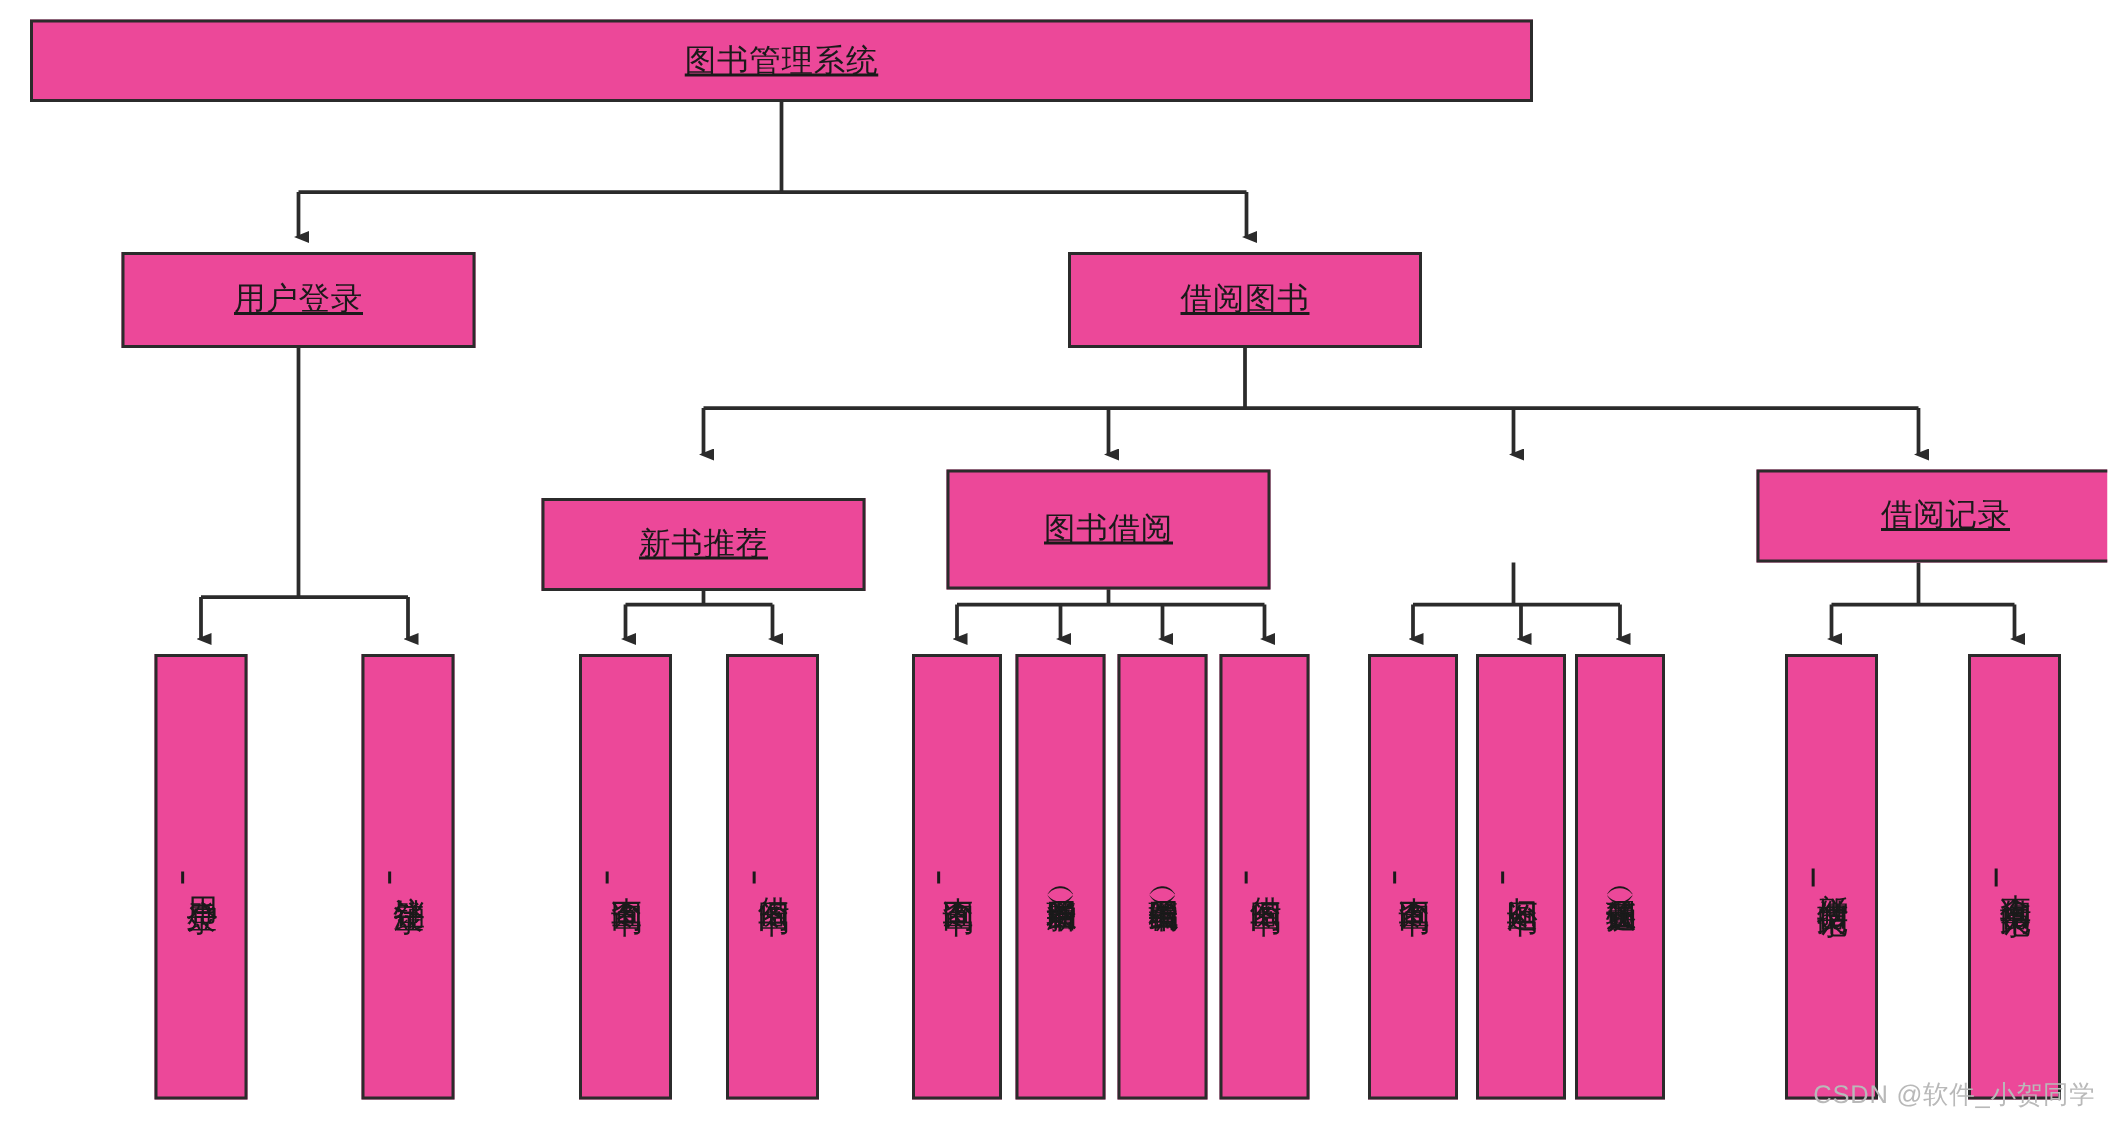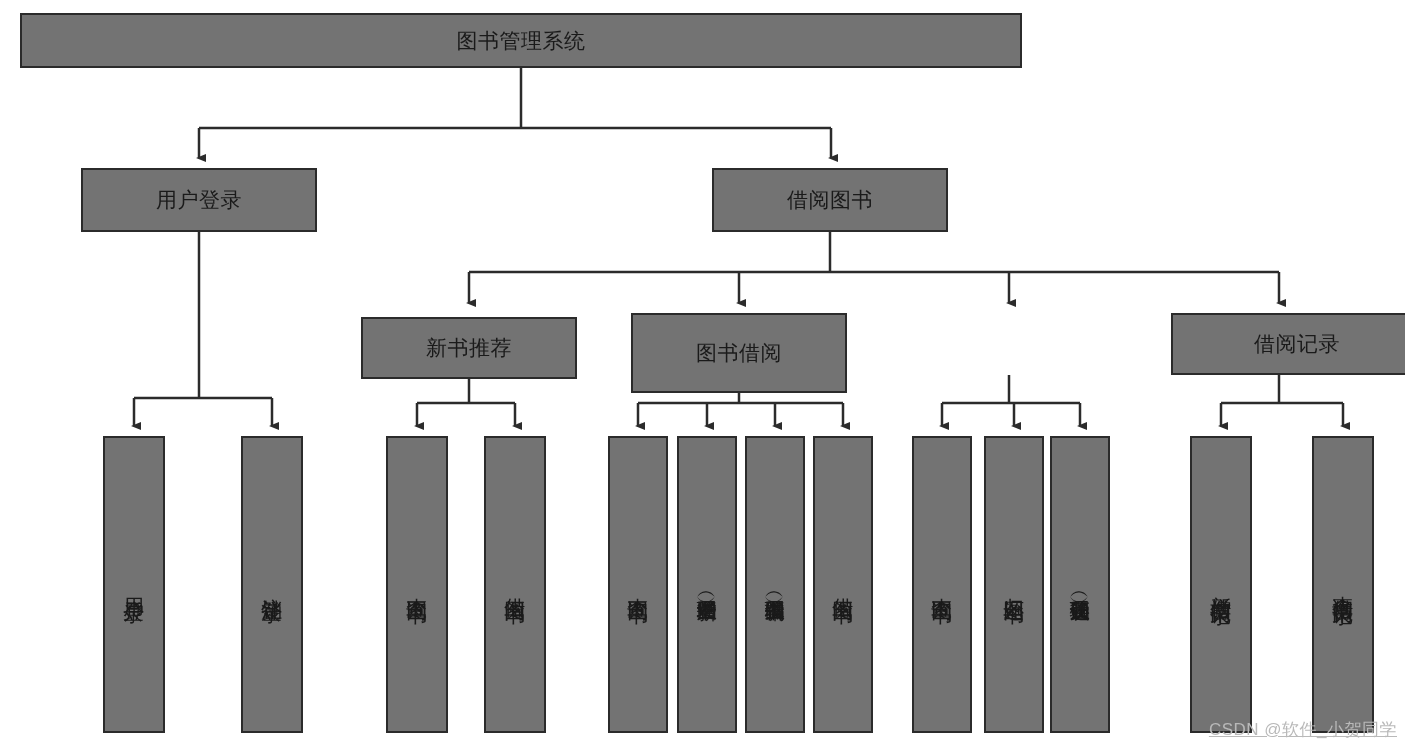--- a/index.html
+++ b/index.html
@@ -21,26 +21,27 @@
     position: absolute;
     left: 0;
     top: 0;
     width: 1405px;
     height: 747px;
   }
   .node {
     position: absolute;
     box-sizing: border-box;
     border: 2px solid #2b2b2b;
-    background: #737373;
+    background: #ec4899;
     color: #1a1a1a;
     display: flex;
     align-items: center;
     justify-content: center;
     text-align: center;
+    text-decoration: underline;
   }
   .node.h {
     font-size: 21px;
     line-height: 1.1;
     letter-spacing: 0.5px;
   }
   .node.v {
     writing-mode: vertical-rl;
     text-orientation: upright;
     font-size: 21px;
@@ -53,21 +54,20 @@
     font-size: 20px;
   }
   .watermark {
     position: absolute;
     right: 8px;
     bottom: 6px;
     font-size: 17px;
     color: #b9b9b9;
     white-space: nowrap;
     letter-spacing: 0.5px;
-    text-decoration: underline;
   }
 </style>
 </head>
 <body>
 
 <div id="canvas">
 
   <svg id="edges" viewBox="0 0 1405 747" xmlns="http://www.w3.org/2000/svg">
     <defs>
       <marker id="arrow" markerWidth="10" markerHeight="10" refX="4" refY="7" orient="auto" markerUnits="userSpaceOnUse">
@@ -116,21 +116,21 @@
       <path d="M1221,403 L1221,426" marker-end="url(#arrow)"></path>
       <path d="M1343,403 L1343,426" marker-end="url(#arrow)"></path>
     </g>
   </svg>
 
   <div class="node h" style="left: 20px; top: 13px; width: 1002px; height: 55px;">图书管理系统</div>
 
   <div class="node h" style="left: 81px; top: 168px; width: 236px; height: 64px;">用户登录</div>
   <div class="node h" style="left: 712px; top: 168px; width: 236px; height: 64px;">借阅图书</div>
 
-  <div class="node h" style="left: 361px; top: 317px; width: 216px; height: 62px;">新书推荐</div>
+  <div class="node h" style="left: 361px; top: 332px; width: 216px; height: 62px;">新书推荐</div>
   <div class="node h" style="left: 631px; top: 313px; width: 216px; height: 80px;">图书借阅</div>
   <div class="node h" style="left: 1171px; top: 313px; width: 252px; height: 62px;">借阅记录</div>
 
   <div class="node v" style="left: 103px; top: 436px; width: 62px; height: 297px;">用户登录</div>
   <div class="node v" style="left: 241px; top: 436px; width: 62px; height: 297px;">注销登录</div>
   <div class="node v" style="left: 386px; top: 436px; width: 62px; height: 297px;">查询图书</div>
   <div class="node v" style="left: 484px; top: 436px; width: 62px; height: 297px;">借阅图书</div>
   <div class="node v" style="left: 608px; top: 436px; width: 60px; height: 297px;">查询图书</div>
   <div class="node v tight" style="left: 677px; top: 436px; width: 60px; height: 297px;">新增图书（管理员）</div>
   <div class="node v tight" style="left: 745px; top: 436px; width: 60px; height: 297px;">编辑图书（管理员）</div>

